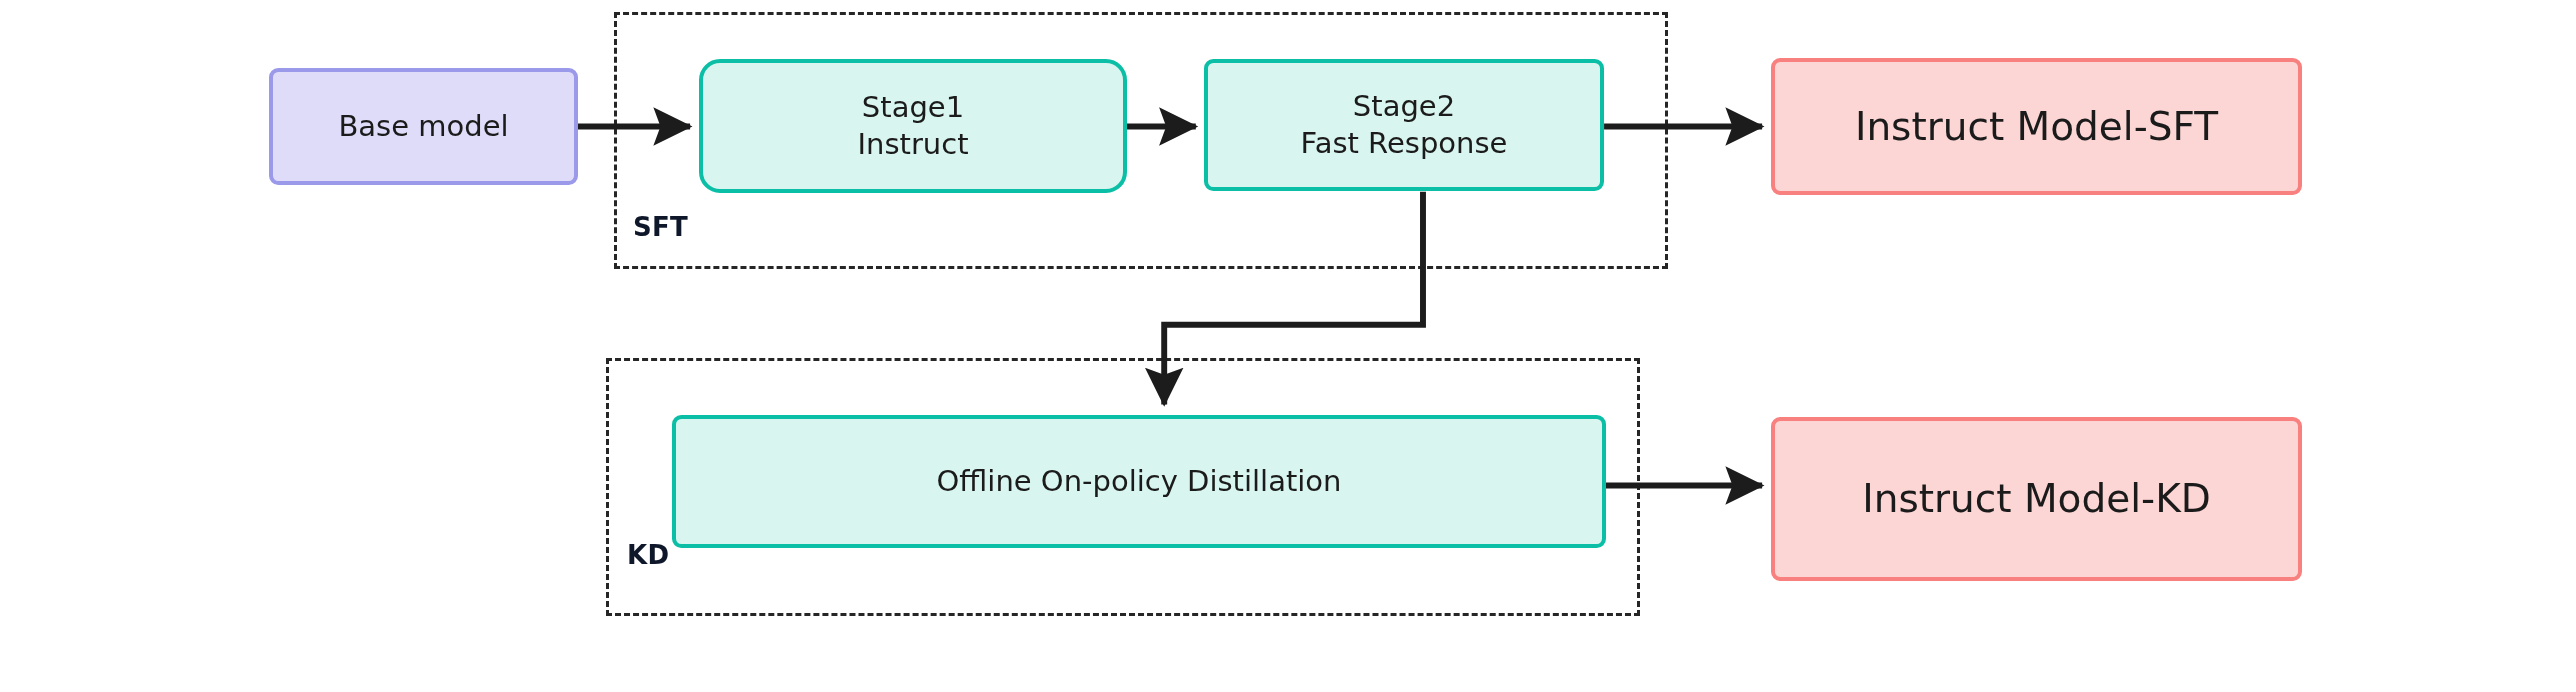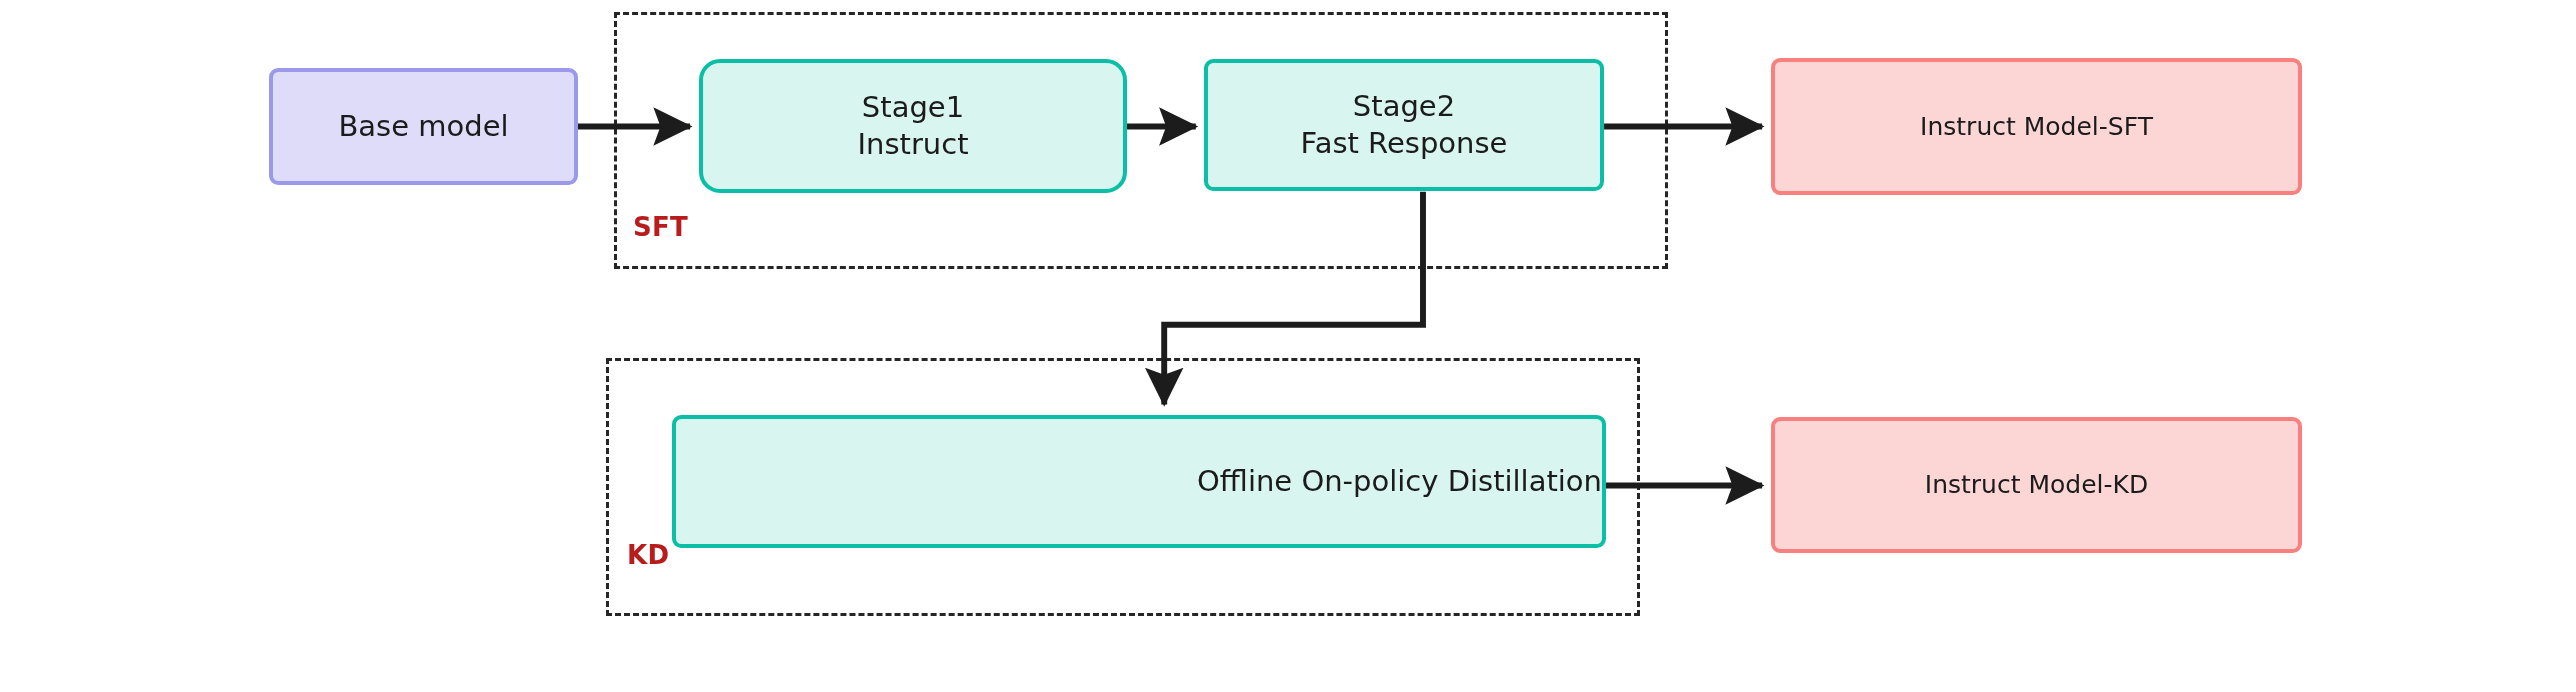--- a/index.html
+++ b/index.html
@@ -44,36 +44,36 @@
     margin-left: 9px;
   }
   .node-teal {
     border: 4.6px solid #0bbfa6;
     background: #d8f5ef;
     font-size: 29px;
   }
   .node-pink {
     border: 4.6px solid #f8807e;
     background: #fcd6d5;
-    font-size: 25px;
+    font-size: 39px;
   }
 
   
   .group {
     position: absolute;
     box-sizing: border-box;
     border: 3.3px dashed #262626;
     background: transparent;
     z-index: 1;
   }
   .group-label {
     position: absolute;
     font-weight: bold;
     font-size: 26px;
-    color: #b91c1c;
+    color: #0f172a;
     letter-spacing: 0.3px;
     z-index: 2;
     white-space: nowrap;
   }
 
   
   #wires {
     position: absolute;
     left: 0;
     top: 0;
@@ -133,22 +133,22 @@
 
   <div class="node node-teal" style="left:1204px; top:59px; width:400px; height:132px;">
     <span class="line">Stage2</span>
     <span class="line">Fast Response</span>
   </div>
 
   <div class="node node-pink" style="left:1771px; top:58px; width:531px; height:137px;">
     <span class="line">Instruct Model-SFT</span>
   </div>
 
-  <div class="node node-teal" style="left:672px; top:415px; width:934px; height:133px;align-items:flex-end;">
+  <div class="node node-teal" style="left:672px; top:415px; width:934px; height:133px;">
     <span class="line">Offline On-policy Distillation</span>
   </div>
 
-  <div class="node node-pink" style="left:1771px; top:417px; width:531px; height:136px;">
+  <div class="node node-pink" style="left:1771px; top:417px; width:531px; height:164px;">
     <span class="line">Instruct Model-KD</span>
   </div>
 
 </div>
 
 
 </body></html>

